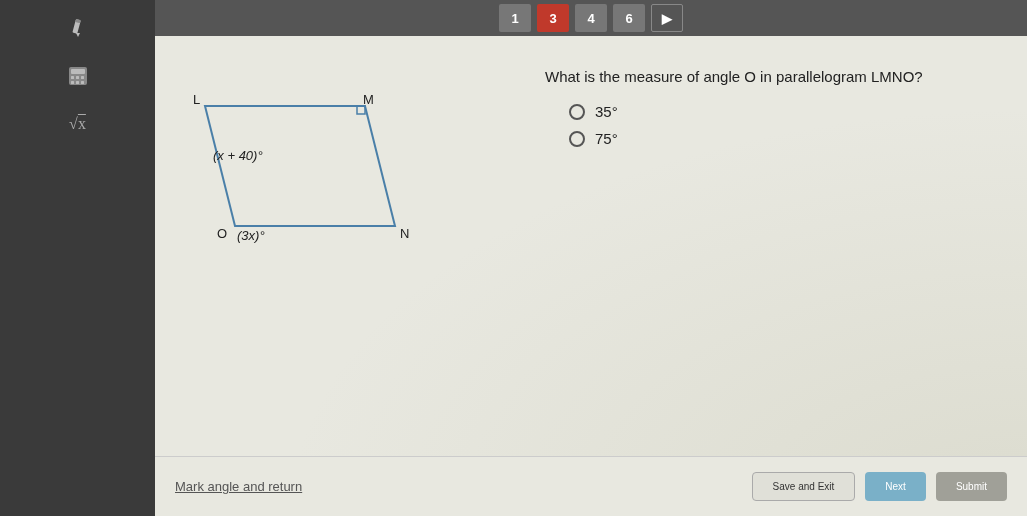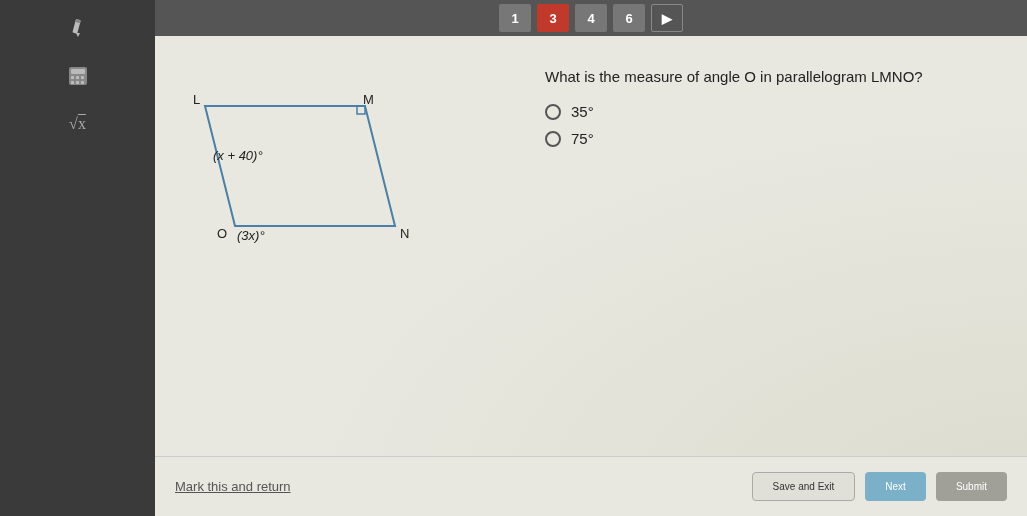--- a/index.html
+++ b/index.html
@@ -130,20 +130,21 @@
       gap: 10px;
     }
 
     .answer-option {
       display: flex;
       align-items: center;
       gap: 10px;
       font-size: 15px;
       color: #222;
       cursor: pointer;
+      margin-left: 24px;
     }
 
     .radio-circle {
       width: 16px;
       height: 16px;
       border-radius: 50%;
       border: 2px solid #555;
       background: transparent;
       flex-shrink: 0;
     }
@@ -297,20 +298,20 @@
         <div class="radio-circle"></div>
         <span>75°</span>
       </label>
     </div>
   </div>
 
 </div>
 
 <div class="bottom-bar">
   <div class="bottom-left">
-    <a class="mark-return-link">Mark this and return</a>
+    <a class="mark-return-link">Mark angle and return</a>
   </div>
   <div class="bottom-right">
     <button class="action-btn btn-save-exit">Save and Exit</button>
     <button class="action-btn btn-next">Next</button>
     <button class="action-btn btn-submit">Submit</button>
   </div>
 </div>
 
 </body></html>

